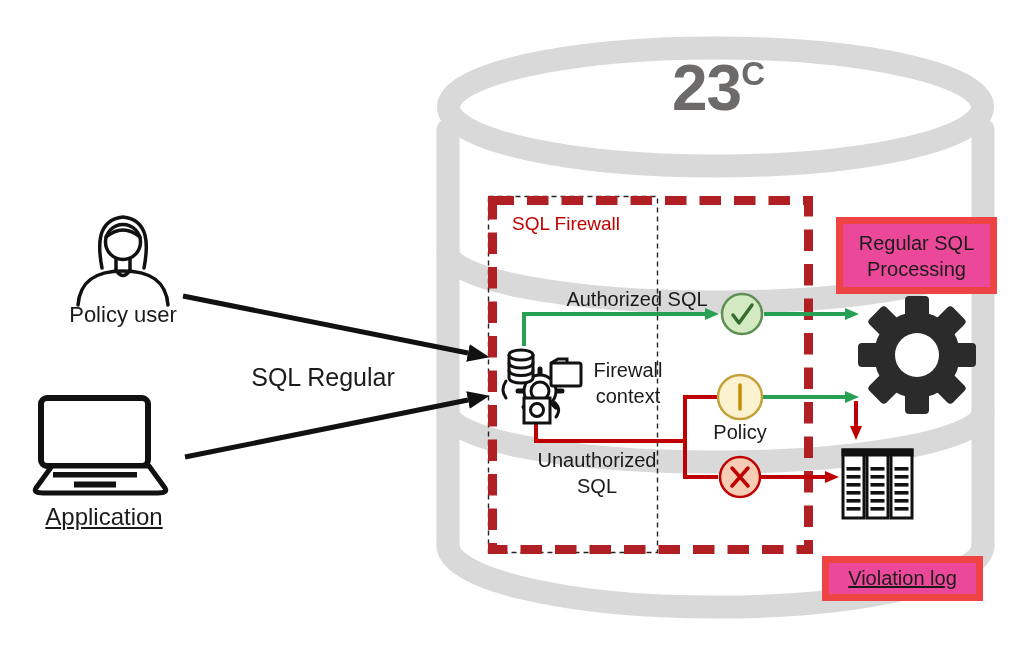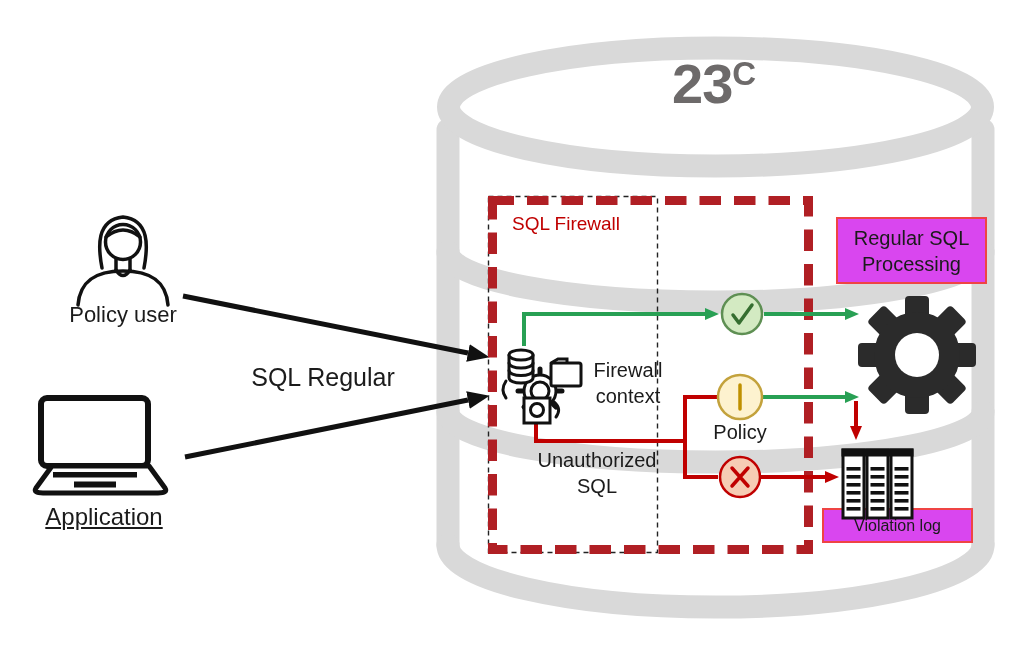--- a/index.html
+++ b/index.html
@@ -6,39 +6,39 @@
   .stage{
     position:relative;width:1024px;height:645px;overflow:hidden;background:#ffffff;
     font-family:"Liberation Sans",sans-serif;color:#1b1b1b;
   }
   .layer{position:absolute;left:0;top:0;}
   .lbl{position:absolute;text-align:center;line-height:1.3;}
   .version{
     position:absolute;left:672px;top:56px;display:flex;align-items:flex-start;
     color:#6d6a6a;font-weight:bold;letter-spacing:-1px;
   }
-  .version .num{font-size:56px;line-height:1;}
+  .version .num{font-size:64px;line-height:1;}
   .version .sup{font-size:33px;line-height:1;margin-top:1px;}
   .fw-title{
     position:absolute;left:512px;top:213px;font-size:19px;font-weight:normal;color:#c00000;
   }
   .auth-lbl{left:552px;top:286px;width:170px;font-size:20px;}
   .exec-lbl{left:576px;top:357px;width:104px;font-size:20px;}
   .unauth-lbl{left:532px;top:447px;width:130px;font-size:20px;}
   .policy-lbl{left:700px;top:419px;width:80px;font-size:20px;}
   .user-lbl{left:43px;top:301px;width:160px;font-size:22px;}
   .app-lbl{left:34px;top:501px;width:140px;font-size:24px;text-decoration:underline;}
   .cmd-lbl{left:223px;top:361px;width:200px;font-size:25px;}
   .white-box{
-    position:absolute;background:#d946ef;border:2px solid #ef4444;
+    position:absolute;background:#ec4899;border:7px solid #ef4444;
     display:flex;align-items:center;justify-content:center;text-align:center;
   }
   .proc-box{left:836px;top:217px;width:147px;height:63px;}
   .proc-box span{width:126px;font-size:20px;line-height:1.3;}
-  .viol-box{left:822px;top:508px;width:147px;height:31px;font-size:16px;}
+  .viol-box{left:822px;top:556px;width:147px;height:31px;font-size:20px;text-decoration:underline;}
 </style>
 </head>
 <body>
 
 <div class="stage">
 
   <svg class="layer" width="1024" height="645" viewBox="0 0 1024 645">
     <g stroke="#d9d9d9" stroke-width="23" fill="none" stroke-linecap="round">
       <path d="M448,130 L448,545"></path>
       <path d="M983,130 L983,545"></path>
@@ -189,20 +189,21 @@
     </g>
   </svg>
 
   <div class="version">
     <span class="num">23</span>
     <span class="sup">C</span>
   </div>
 
   <div class="fw-title">SQL Firewall</div>
 
+  <div class="lbl auth-lbl">Authorized SQL</div>
   <div class="lbl exec-lbl">Firewall context</div>
   <div class="lbl unauth-lbl">Unauthorized SQL</div>
   <div class="lbl policy-lbl">Policy</div>
 
   <div class="lbl user-lbl">Policy user</div>
   <div class="lbl app-lbl">Application</div>
   <div class="lbl cmd-lbl">SQL Regular</div>
 </div>
 
 </body></html>

